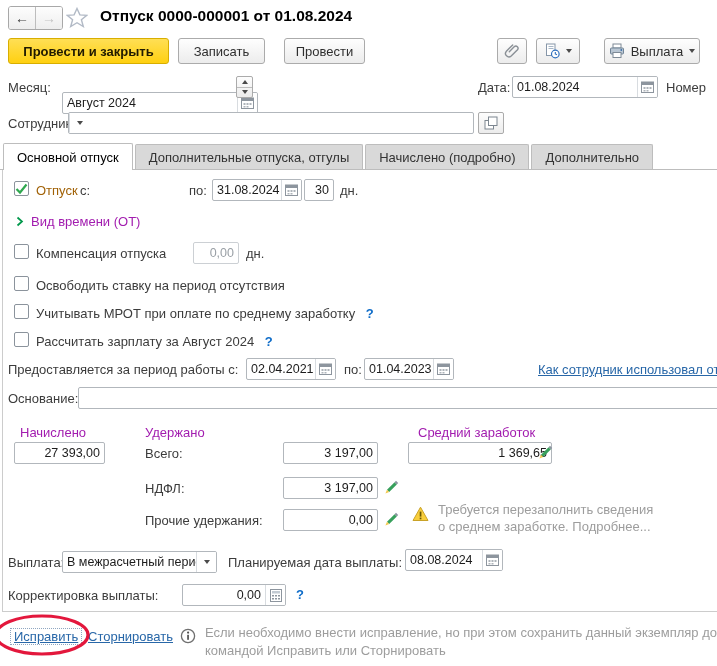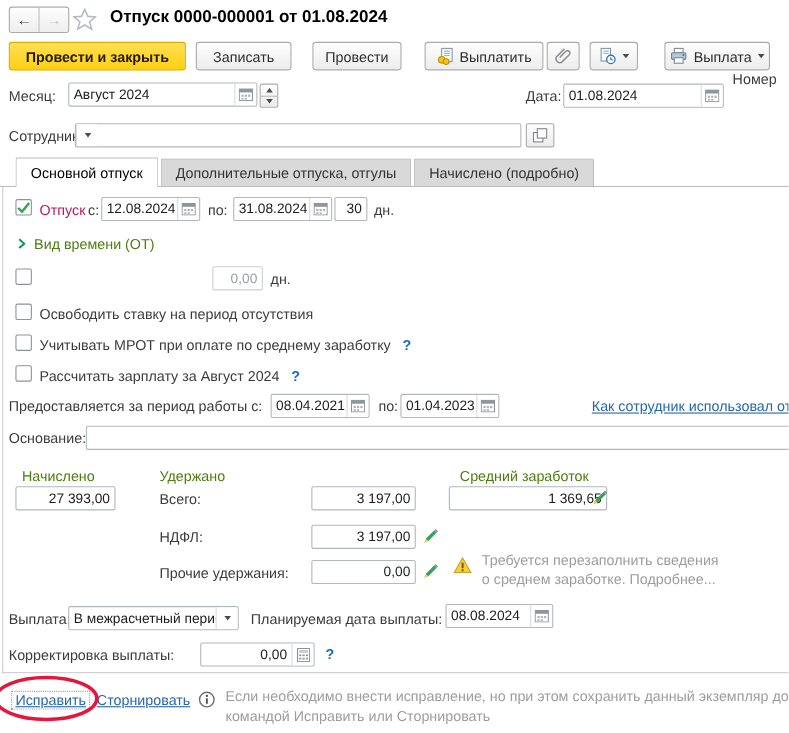--- a/index.html
+++ b/index.html
@@ -1,20 +1,20 @@
 <!DOCTYPE html>
 <html><head>
 <meta charset="utf-8">
 <style>
   html,body{margin:0;padding:0;background:#fff}
   .screen{position:relative;width:717px;height:666px;background:#fff;overflow:hidden;
           font-family:"Liberation Sans",sans-serif;font-size:13px;color:#3a3a3a}
   .abs{position:absolute}
   .lbl{position:absolute;white-space:nowrap;color:#3c3c3c;line-height:15px}
-  .green{color:#4d7c0f}
+  .green{color:#a21caf}
   .blue-link{color:#2867A8;text-decoration:underline;cursor:pointer;white-space:nowrap}
   .qmark{color:#0e6cc8;font-weight:bold}
   .page-title{position:absolute;font-size:15.5px;font-weight:bold;color:#000;white-space:nowrap}
 
   
   .btn{position:absolute;top:38px;height:26px;box-sizing:border-box;border:1px solid #ababab;border-radius:3px;
        background:linear-gradient(#fefefe,#ececec);display:flex;align-items:center;justify-content:center;
        gap:5px;padding:0 10px;font-size:13px;color:#2e2e2e;white-space:nowrap;cursor:pointer}
   .btn.primary{background:linear-gradient(#ffdf55,#ffd011);border-color:#d8ae00;font-weight:bold;color:#201a00}
   .caret{width:0;height:0;border-left:3.5px solid transparent;border-right:3.5px solid transparent;border-top:4.5px solid #4a4a4a}
@@ -34,21 +34,21 @@
   .field.disabled .val{color:#9aa0a6}
   .fbtn{width:19px;align-self:stretch;border-left:1px solid #d8dce0;display:flex;align-items:center;justify-content:center;cursor:pointer;background:#fff}
   .stepper{position:absolute;width:17px;height:22px;box-sizing:border-box;border:1px solid #ababab;border-radius:2px;background:linear-gradient(#fdfdfd,#ececec);display:flex;flex-direction:column}
   .stepper div{flex:1;display:flex;align-items:center;justify-content:center;cursor:pointer}
   .stepper div+div{border-top:1px solid #bdbdbd}
   .sq-btn{position:absolute;width:26px;height:22px;box-sizing:border-box;border:1px solid #ababab;border-radius:2px;
           background:linear-gradient(#fdfdfd,#ececec);display:flex;align-items:center;justify-content:center;cursor:pointer}
 
   
   .tabbar{position:absolute;left:0;top:143px;width:717px;height:27px;box-sizing:border-box;border-bottom:1px solid #bdbdbd;
-          display:flex;align-items:flex-end;padding-left:14px}
+          display:flex;align-items:flex-end;padding-left:3px}
   .tab{height:25px;box-sizing:border-box;display:flex;align-items:center;padding:0 13px;background:#d9d9d9;
        border:1px solid #bdbdbd;border-bottom:none;border-radius:2px 2px 0 0;margin-right:2px;color:#333;white-space:nowrap;cursor:pointer}
   .tab.active{background:#fff;height:27px;margin-bottom:-1px;position:relative;z-index:2;color:#000}
   .tab-panel{position:absolute;left:2px;top:170px;width:714px;height:441px;border-left:1px solid #cccccc;border-bottom:1px solid #cccccc;pointer-events:none}
 
   
   .cb{position:absolute;width:15px;height:15px;box-sizing:border-box;border:1px solid #8b939c;border-radius:2px;background:#fff;
       display:flex;align-items:center;justify-content:center;cursor:pointer}
 
   .expander{position:absolute;display:flex;align-items:center;gap:7px;cursor:pointer}
@@ -77,33 +77,20 @@
 
   <div class="btn primary" style="left:8px;width:161px">
     <span>Провести и закрыть</span>
   </div>
   <div class="btn" style="left:284px;width:81px">
     <span>Провести</span>
   </div>
   <div class="btn" style="left:178px;width:87px">
     <span>Записать</span>
   </div>
-  <div class="btn" style="left:386px;width:108px">
-    <span>
-        <svg width="16" height="16" viewBox="0 0 16 16">
-          <rect x="4.5" y="1" width="9.5" height="12" fill="#fff" stroke="#8696a8"></rect>
-          <line x1="6.5" y1="3.5" x2="12" y2="3.5" stroke="#a7b6c6"></line>
-          <line x1="6.5" y1="5.5" x2="12" y2="5.5" stroke="#a7b6c6"></line>
-          <line x1="6.5" y1="7.5" x2="12" y2="7.5" stroke="#a7b6c6"></line>
-          <circle cx="4.6" cy="11.4" r="3" fill="#f5c51d" stroke="#c09000"></circle>
-          <circle cx="8.6" cy="13" r="2.6" fill="#f5c51d" stroke="#c09000"></circle>
-        </svg>
-      </span>
-    <span>Выплатить</span>
-  </div>
   <div class="btn" style="left:497px;width:30px;padding:0">
     <span>
         <svg width="16" height="16" viewBox="0 0 16 16">
           <path d="M5.3 8.7 L10.4 3.6 a2.2 2.2 0 0 1 3.1 3.1 L7.2 13 a3.4 3.4 0 0 1 -4.8-4.8 L8.7 1.9" fill="none" stroke="#8a9096" stroke-width="1.4" stroke-linecap="round"></path>
         </svg>
       </span>
   </div>
   <div class="btn" style="left:536px;width:44px;padding:0 6px;gap:6px">
     <span>
         <svg width="16" height="16" viewBox="0 0 16 16">
@@ -123,21 +110,21 @@
           <rect x="1.5" y="5" width="13" height="6" rx="1" fill="#b9c6d3" stroke="#718496"></rect>
           <circle cx="12.3" cy="7" r="0.9" fill="#3a6ea8"></circle>
           <rect x="4" y="9.5" width="8" height="5" fill="#fff" stroke="#7e8a96"></rect>
         </svg>
       </span>
     <span>Выплата</span>
     <span class="caret"></span>
   </div>
 
   <div class="lbl" style="left:8px;top:80px">Месяц:</div>
-  <div class="field" style="left:62px;top:75px;width:172px">
+  <div class="field" style="left:62px;top:92px;width:196px">
     <span class="val">Август 2024</span>
     <span class="fbtn">
         <svg width="13" height="12" viewBox="0 0 13 12">
           <rect x="0.5" y="1" width="12" height="10.5" fill="#fff" stroke="#8d959e"></rect>
           <rect x="0.5" y="1" width="12" height="3" fill="#8d959e"></rect>
           <rect x="2.5" y="6" width="2" height="2" fill="#aeb4ba"></rect>
           <rect x="5.5" y="6" width="2" height="2" fill="#aeb4ba"></rect>
           <rect x="8.5" y="6" width="2" height="2" fill="#aeb4ba"></rect>
           <rect x="2.5" y="9" width="2" height="1.5" fill="#aeb4ba"></rect>
           <rect x="5.5" y="9" width="2" height="1.5" fill="#aeb4ba"></rect>
@@ -160,21 +147,21 @@
           <rect x="0.5" y="1" width="12" height="10.5" fill="#fff" stroke="#8d959e"></rect>
           <rect x="0.5" y="1" width="12" height="3" fill="#8d959e"></rect>
           <rect x="2.5" y="6" width="2" height="2" fill="#aeb4ba"></rect>
           <rect x="5.5" y="6" width="2" height="2" fill="#aeb4ba"></rect>
           <rect x="8.5" y="6" width="2" height="2" fill="#aeb4ba"></rect>
           <rect x="2.5" y="9" width="2" height="1.5" fill="#aeb4ba"></rect>
           <rect x="5.5" y="9" width="2" height="1.5" fill="#aeb4ba"></rect>
         </svg>
       </span>
   </div>
-  <div class="lbl" style="left:666px;top:64px">Номер</div>
+  <div class="lbl" style="left:666px;top:80px">Номер</div>
 
   <div class="lbl" style="left:8px;top:116px">Сотрудник:</div>
   <div class="field" style="left:68px;top:112px;width:406px">
     <span class="fbtn">
         <span class="caret"></span>
       </span>
   </div>
   <div class="sq-btn" style="left:478px;top:112px">
     <span>
         <svg width="14" height="14" viewBox="0 0 14 14">
@@ -187,44 +174,33 @@
   <div class="tabbar">
     <div class="tab active">
         <span>Основной отпуск</span>
       </div>
     <div class="tab">
         <span>Дополнительные отпуска, отгулы</span>
       </div>
     <div class="tab">
         <span>Начислено (подробно)</span>
       </div>
+    <div class="tab">
+        <span>Дополнительно</span>
+      </div>
   </div>
   <div class="tab-panel"></div>
 
   <div class="cb" style="left:14px;top:181px">
       <svg width="13" height="12" viewBox="0 0 13 12">
         <polyline points="1.5,6 5,9.5 11.5,1.5" fill="none" stroke="#2FA84F" stroke-width="2.2"></polyline>
       </svg>
     </div>
-  <div class="lbl" style="left:36px;top:183px;color:#be185d">Отпуск</div>
+  <div class="lbl" style="left:36px;top:183px;color:#a16207">Отпуск</div>
   <div class="lbl" style="left:80px;top:183px">с:</div>
-  <div class="field" style="left:92px;top:179px;width:90px">
-    <span class="val">12.08.2024</span>
-    <span class="fbtn">
-        <svg width="13" height="12" viewBox="0 0 13 12">
-          <rect x="0.5" y="1" width="12" height="10.5" fill="#fff" stroke="#8d959e"></rect>
-          <rect x="0.5" y="1" width="12" height="3" fill="#8d959e"></rect>
-          <rect x="2.5" y="6" width="2" height="2" fill="#aeb4ba"></rect>
-          <rect x="5.5" y="6" width="2" height="2" fill="#aeb4ba"></rect>
-          <rect x="8.5" y="6" width="2" height="2" fill="#aeb4ba"></rect>
-          <rect x="2.5" y="9" width="2" height="1.5" fill="#aeb4ba"></rect>
-          <rect x="5.5" y="9" width="2" height="1.5" fill="#aeb4ba"></rect>
-        </svg>
-      </span>
-  </div>
   <div class="lbl" style="left:189px;top:183px">по:</div>
   <div class="field" style="left:212px;top:179px;width:90px">
     <span class="val">31.08.2024</span>
     <span class="fbtn">
         <svg width="13" height="12" viewBox="0 0 13 12">
           <rect x="0.5" y="1" width="12" height="10.5" fill="#fff" stroke="#8d959e"></rect>
           <rect x="0.5" y="1" width="12" height="3" fill="#8d959e"></rect>
           <rect x="2.5" y="6" width="2" height="2" fill="#aeb4ba"></rect>
           <rect x="5.5" y="6" width="2" height="2" fill="#aeb4ba"></rect>
           <rect x="8.5" y="6" width="2" height="2" fill="#aeb4ba"></rect>
@@ -241,20 +217,21 @@
   <div class="expander" style="left:16px;top:214px">
     <span>
         <svg width="8" height="11" viewBox="0 0 8 11">
           <polyline points="1.5,1.5 6,5.5 1.5,9.5" fill="none" stroke="#00984B" stroke-width="1.7"></polyline>
         </svg>
       </span>
     <span class="green">Вид времени (ОТ)</span>
   </div>
 
   <div class="cb" style="left:14px;top:244px"></div>
+  <div class="lbl" style="left:36px;top:246px">Компенсация отпуска</div>
   <div class="field disabled" style="left:193px;top:242px;width:46px">
     <span class="val num">0,00</span>
   </div>
   <div class="lbl" style="left:246px;top:246px">дн.</div>
 
   <div class="cb" style="left:14px;top:276px"></div>
   <div class="lbl" style="left:36px;top:278px">Освободить ставку на период отсутствия</div>
 
   <div class="cb" style="left:14px;top:304px"></div>
   <div class="lbl" style="left:36px;top:306px">
@@ -263,21 +240,21 @@
   </div>
 
   <div class="cb" style="left:14px;top:332px"></div>
   <div class="lbl" style="left:36px;top:334px">
     <span>Рассчитать зарплату за Август 2024</span>
     <span class="qmark" style="margin-left:7px">?</span>
   </div>
 
   <div class="lbl" style="left:8px;top:362px">Предоставляется за период работы с:</div>
   <div class="field" style="left:246px;top:358px;width:90px">
-    <span class="val">08.04.2021</span>
+    <span class="val">02.04.2021</span>
     <span class="fbtn">
         <svg width="13" height="12" viewBox="0 0 13 12">
           <rect x="0.5" y="1" width="12" height="10.5" fill="#fff" stroke="#8d959e"></rect>
           <rect x="0.5" y="1" width="12" height="3" fill="#8d959e"></rect>
           <rect x="2.5" y="6" width="2" height="2" fill="#aeb4ba"></rect>
           <rect x="5.5" y="6" width="2" height="2" fill="#aeb4ba"></rect>
           <rect x="8.5" y="6" width="2" height="2" fill="#aeb4ba"></rect>
           <rect x="2.5" y="9" width="2" height="1.5" fill="#aeb4ba"></rect>
           <rect x="5.5" y="9" width="2" height="1.5" fill="#aeb4ba"></rect>
         </svg>

